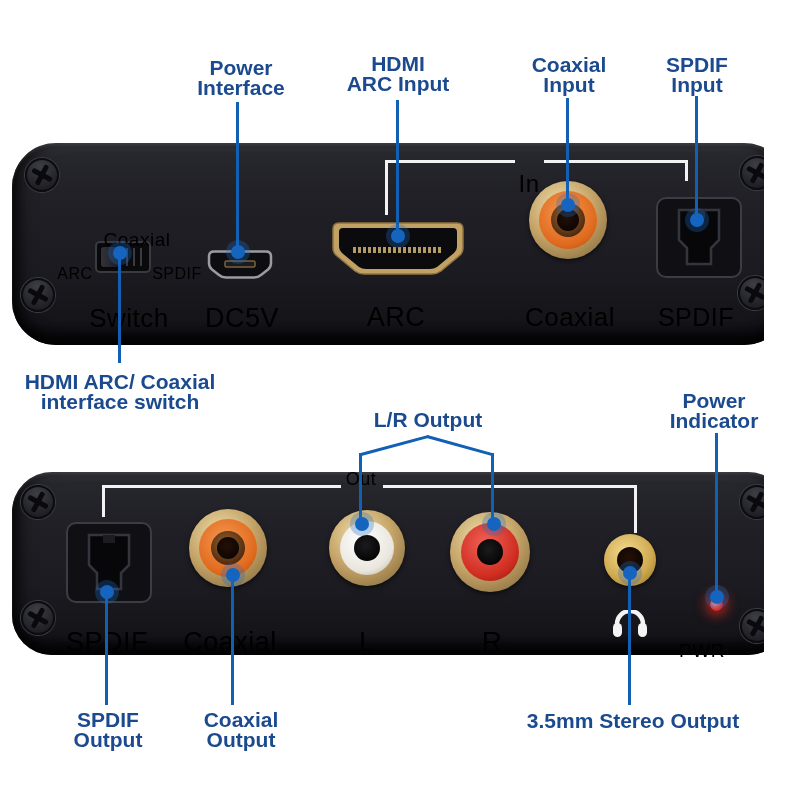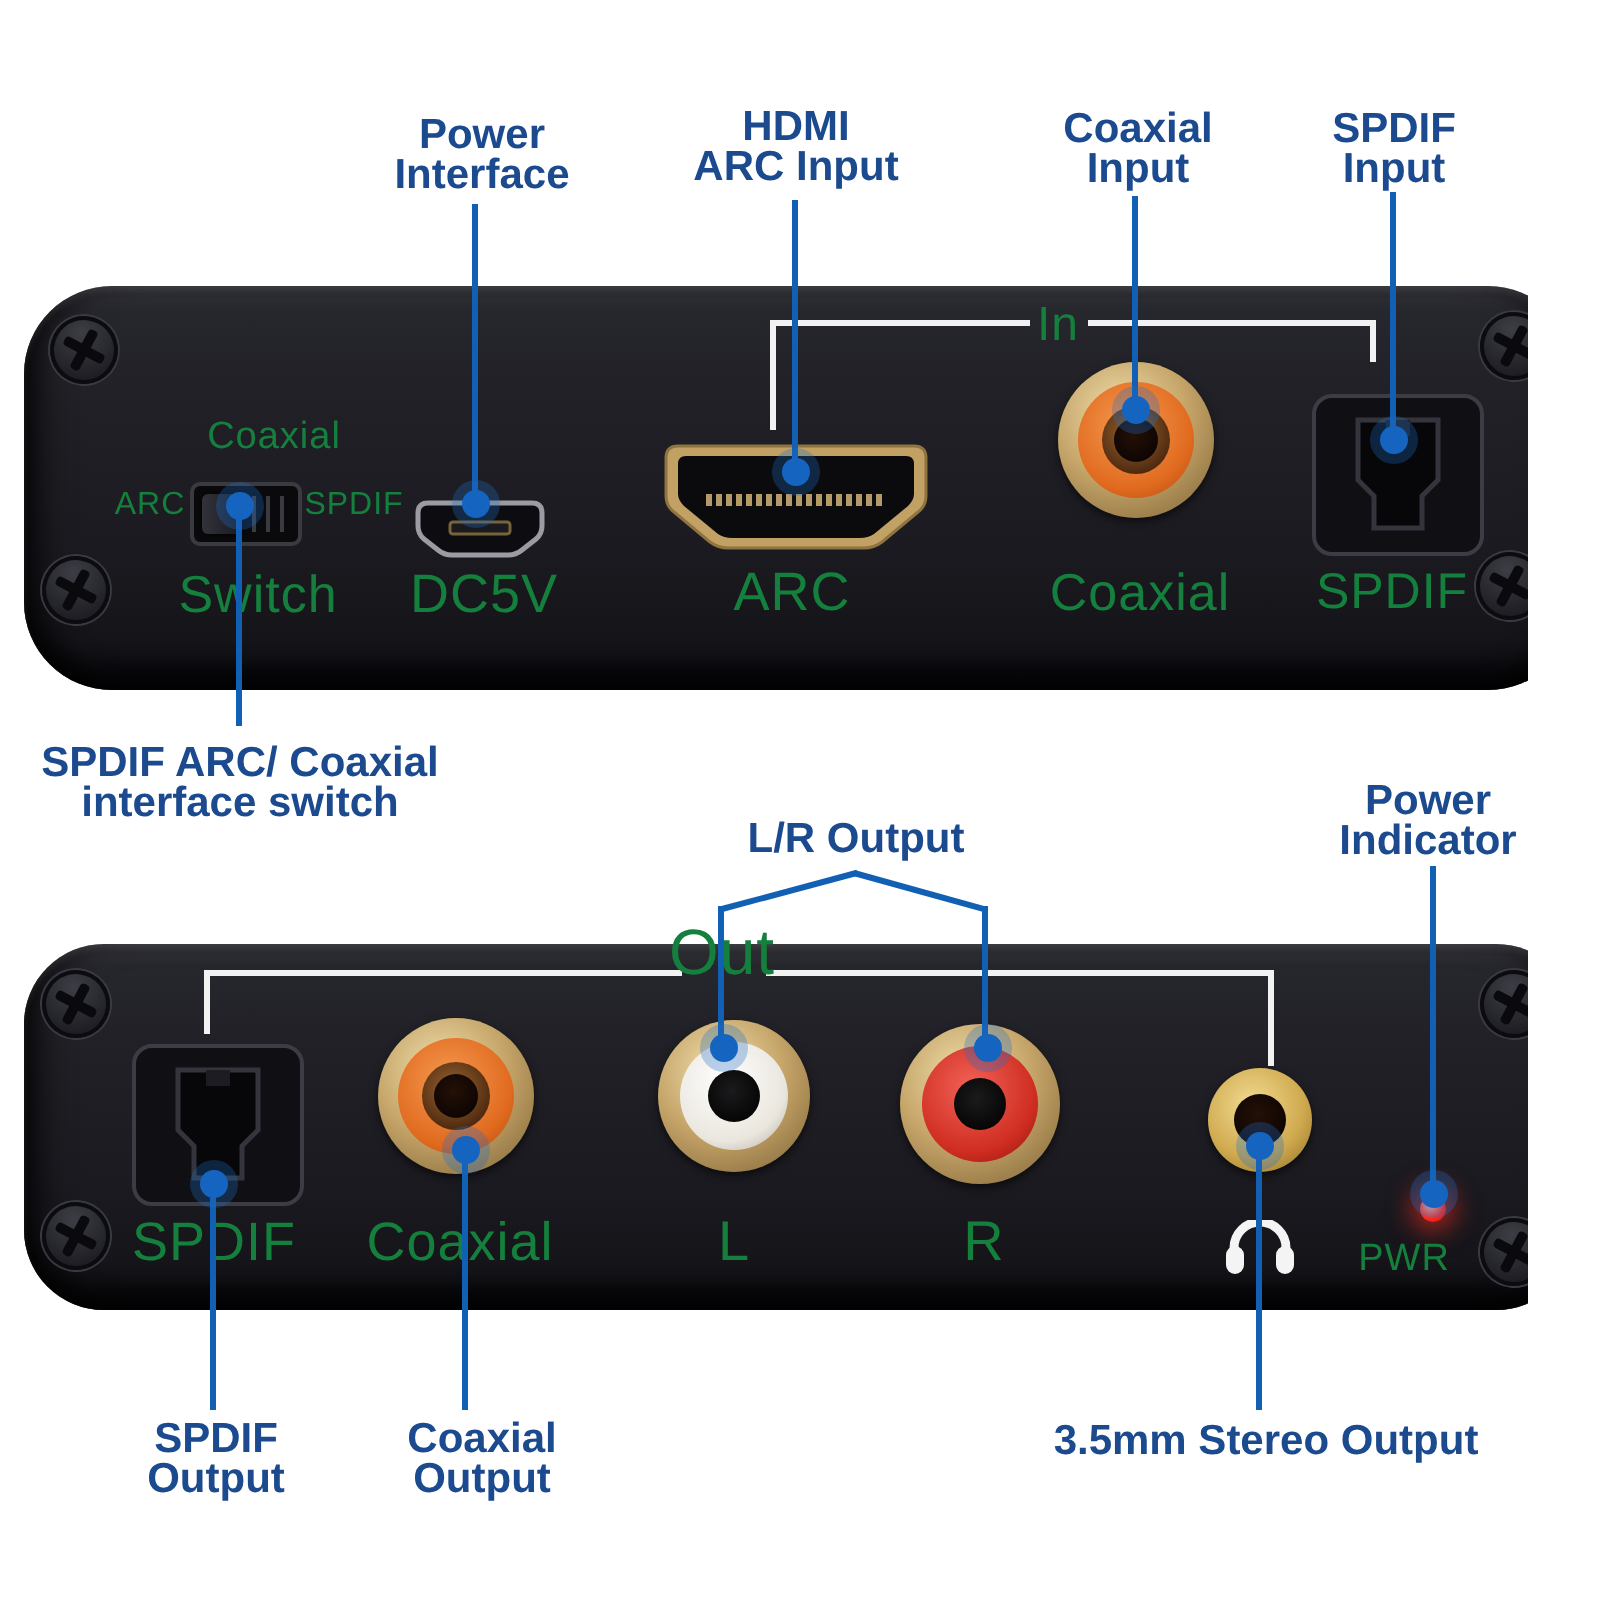--- a/index.html
+++ b/index.html
@@ -17,22 +17,22 @@
        box-shadow:0 0 0 5px rgba(32,108,200,0.30);transform:translate(-50%,-50%);z-index:7;}
 
   
   .panel{position:absolute;left:12px;width:776px;z-index:1;
          background:linear-gradient(180deg,#34343b 0%,#26262d 7%,#202026 28%,#1b1b21 62%,#141419 88%,#0a0a0e 100%);
          box-shadow:inset 0 2px 3px rgba(255,255,255,0.10),
                     inset 0 -9px 12px rgba(0,0,0,0.80),
                     inset 16px 0 20px -12px rgba(0,0,0,0.85),
                     inset -16px 0 20px -12px rgba(0,0,0,0.85);}
   
-  .devtext{position:absolute;color:#15803d;transform:translateX(-50%);white-space:nowrap;
-           z-index:3;letter-spacing:0.5px;}
+  .devtext{position:absolute;color:#000000;transform:translateX(-50%);white-space:nowrap;
+           z-index:3;letter-spacing:0.5px;margin-top:21px;}
   .wline{position:absolute;background:#f2f2f2;z-index:2;}
 
   
   .screw{position:absolute;width:34px;height:34px;border-radius:50%;z-index:2;
          background:radial-gradient(circle at 35% 30%,#3d3d45,#1d1d23 72%);
          box-shadow:inset 0 0 0 2px #0c0c10,0 0 0 1px #3a3a42;transform:rotate(28deg);}
   .screw::before,.screw::after{content:"";position:absolute;background:#0a0a0e;left:50%;top:50%;border-radius:2px;}
   .screw::before{width:22px;height:5px;transform:translate(-50%,-50%);}
   .screw::after{width:5px;height:22px;transform:translate(-50%,-50%);}
 
@@ -76,21 +76,21 @@
   <div class="callout" style="left:569px;top:55px;">
     <div>Coaxial</div>
     <div>Input</div>
   </div>
   <div class="callout" style="left:697px;top:55px;">
     <div>SPDIF</div>
     <div>Input</div>
   </div>
 
   <div class="callout" style="left:120px;top:372px;">
-    <div>SPDIF ARC/ Coaxial</div>
+    <div>HDMI ARC/ Coaxial</div>
     <div>interface switch</div>
   </div>
   <div class="callout" style="left:428px;top:410px;">
     <div>L/R Output</div>
   </div>
   <div class="callout" style="left:714px;top:391px;">
     <div>Power</div>
     <div>Indicator</div>
   </div>
 
@@ -159,21 +159,21 @@
 
   <div class="screw" style="left:21px;top:485px;"></div>
   <div class="screw" style="left:21px;top:601px;"></div>
   <div class="screw" style="left:740px;top:485px;"></div>
   <div class="screw" style="left:740px;top:609px;"></div>
 
   <div class="wline" style="left:102px;top:485px;width:239px;height:3px;"></div>
   <div class="wline" style="left:383px;top:485px;width:254px;height:3px;"></div>
   <div class="wline" style="left:102px;top:485px;width:3px;height:32px;"></div>
   <div class="wline" style="left:634px;top:485px;width:3px;height:48px;"></div>
-  <span class="devtext" style="left:361px;top:458px;font-size:32px;">Out</span>
+  <span class="devtext" style="left:361px;top:448px;font-size:18px;">Out</span>
 
   <svg style="position:absolute;left:65px;top:521px;z-index:2;" width="88" height="83" viewBox="0 0 88 83">
     <rect x="2" y="2" width="84" height="79" rx="9" fill="#101014" stroke="#3c3c44" stroke-width="2"></rect>
     <path d="M24 14 H64 V44 L56 52 V68 H32 V52 L24 44 Z" fill="#07070a" stroke="#34343c" stroke-width="2.5"></path>
     <rect x="38" y="14" width="12" height="8" fill="#1c1c22"></rect>
   </svg>
   <span class="devtext" style="left:107px;top:606px;font-size:27px;">SPDIF</span>
 
   <div class="jack" style="left:189px;top:509px;width:78px;height:78px;">
     <div class="ring-orange" style="inset:10px;"></div>

